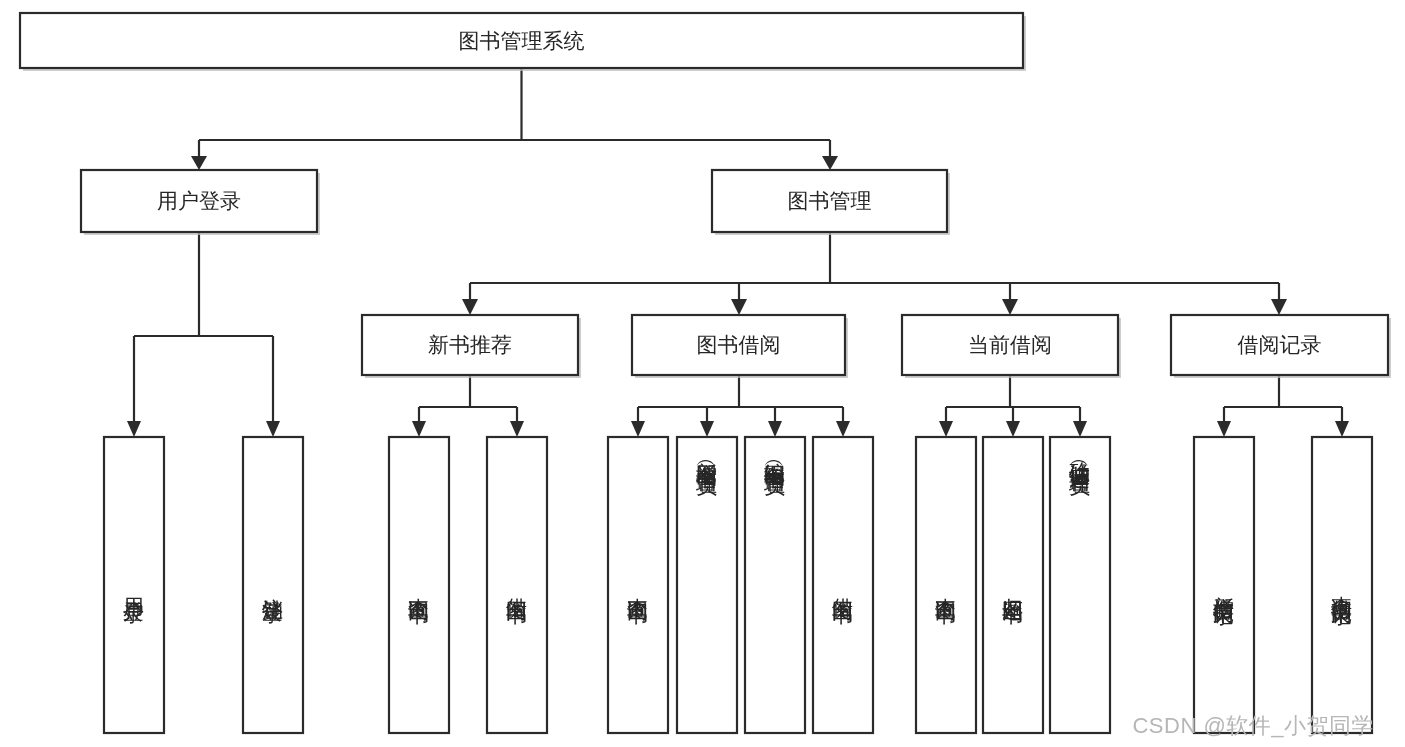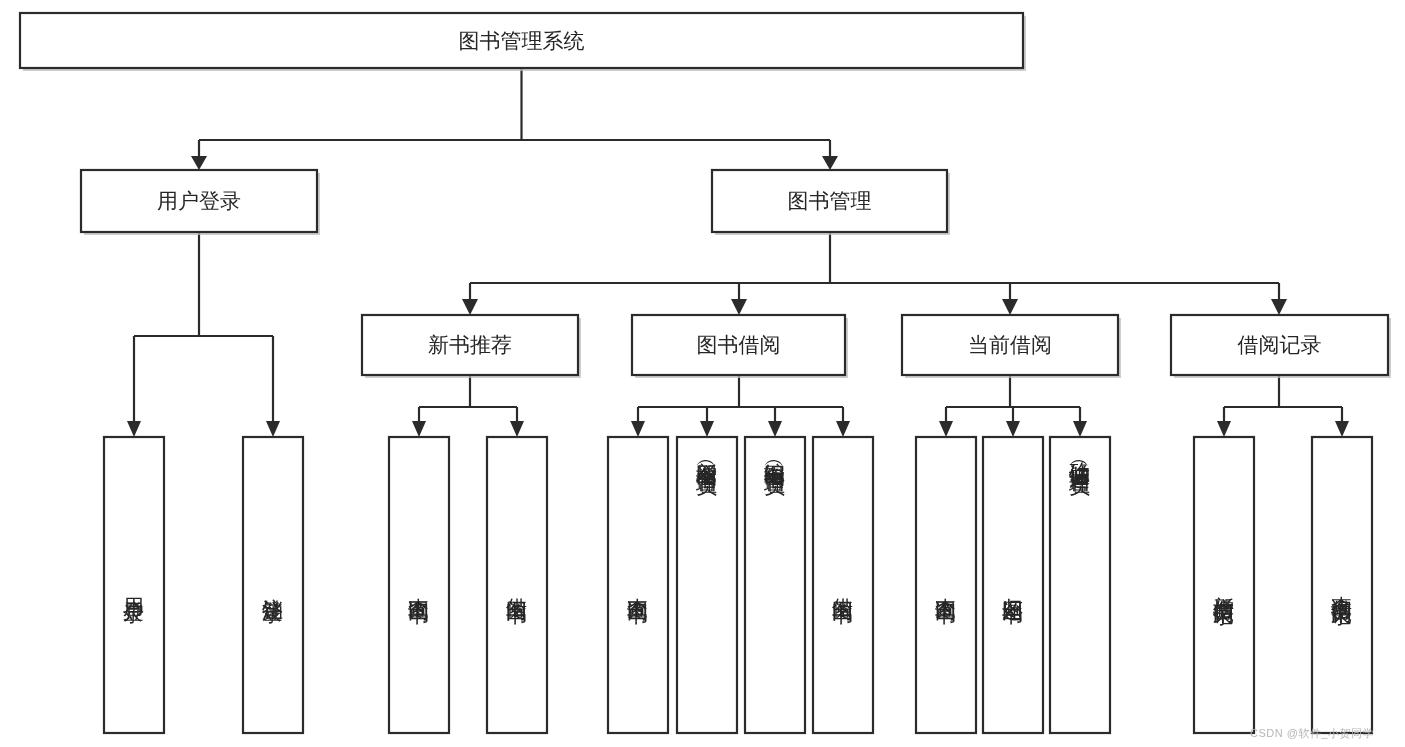--- a/index.html
+++ b/index.html
@@ -66,21 +66,21 @@
     display: flex;
     align-items: center;
     justify-content: center;
     pointer-events: none;
   }
   .watermark {
     position: absolute;
     right: 12px;
     bottom: 6px;
     font-family: "Liberation Sans", "DejaVu Sans", sans-serif;
-    font-size: 11px;
+    font-size: 22px;
     color: #b6b6b6;
     letter-spacing: 0.5px;
     white-space: nowrap;
   }
 </style>
 </head>
 <body>
 
 <div id="diagram-root">
 

